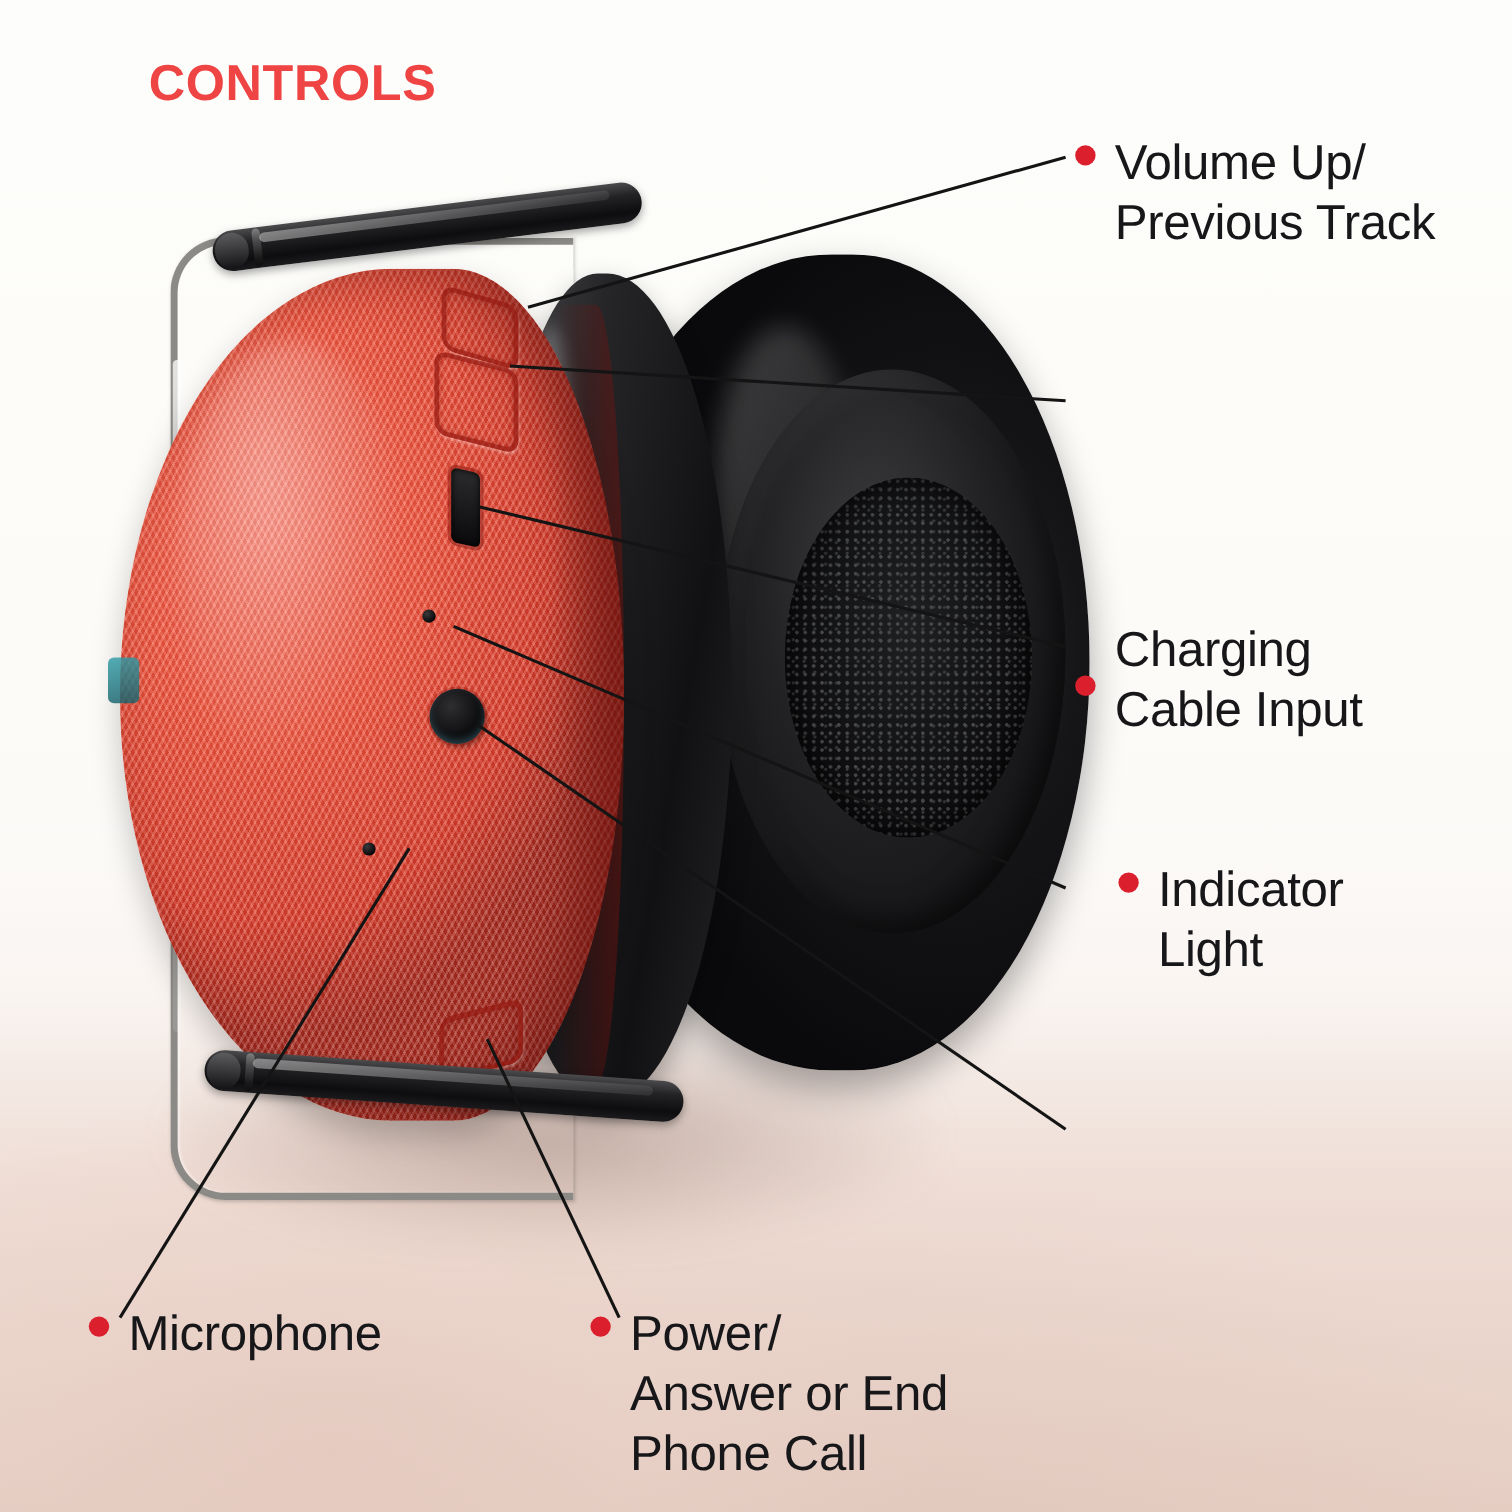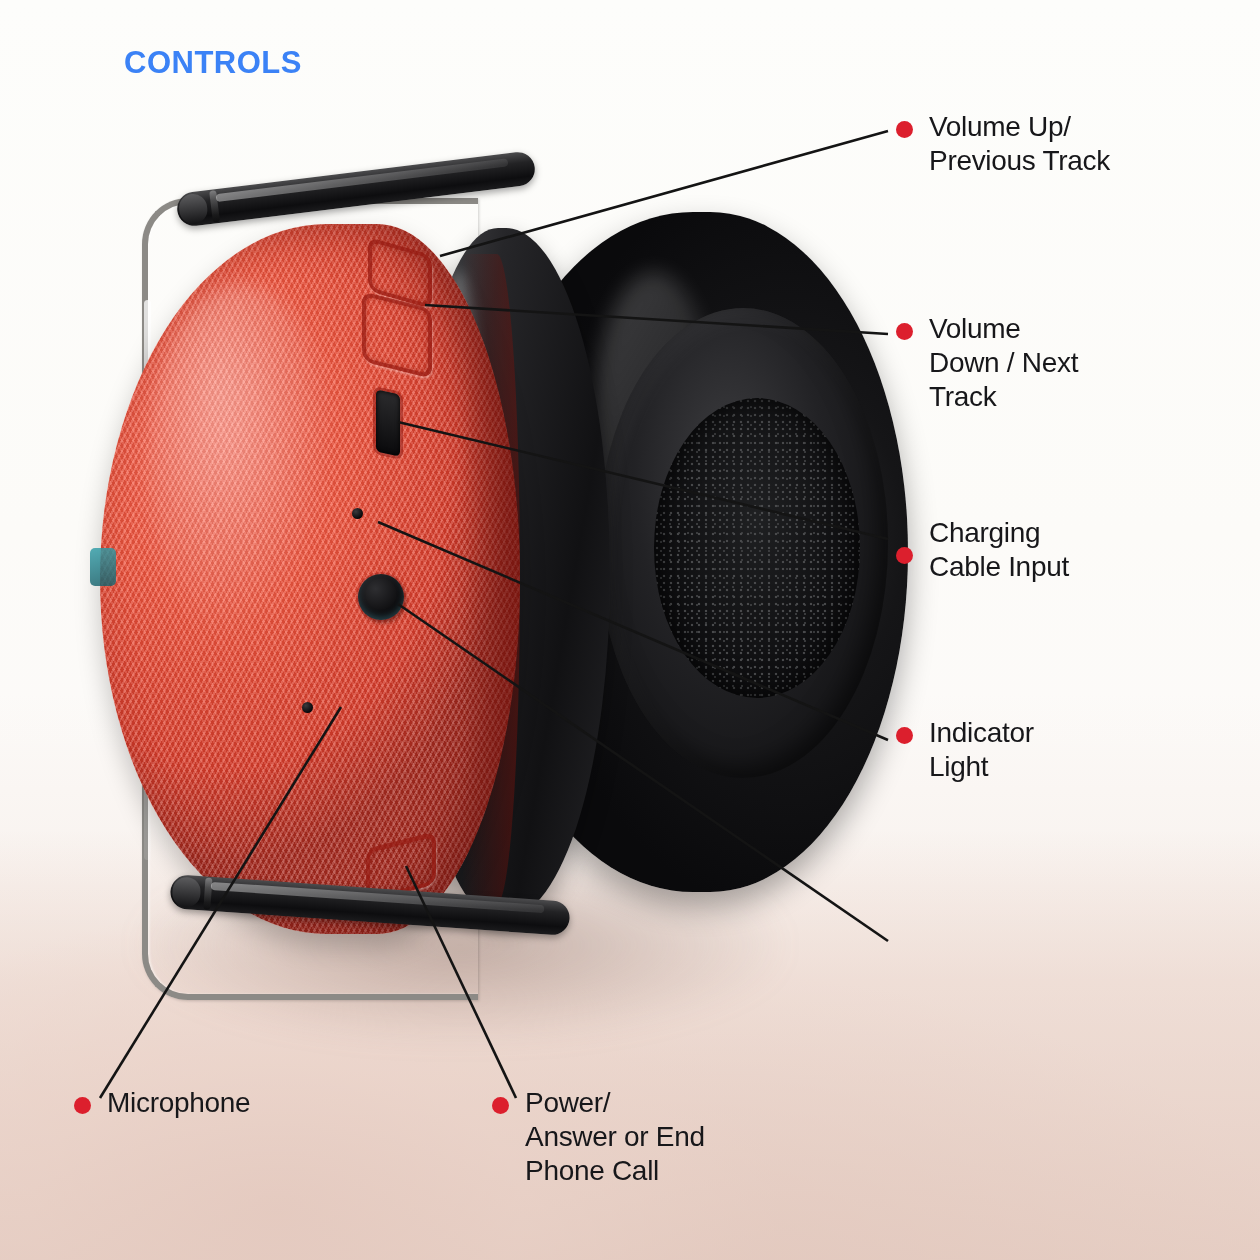--- a/index.html
+++ b/index.html
@@ -37,24 +37,24 @@
     left: 0; top: 0; right: 0;
     height: 760px;
     background: linear-gradient(180deg,#fdfdfb 0%, #fcfbf8 70%, rgba(252,250,247,0) 100%);
   }
 
   
   .title {
     position: absolute;
     left: 124px;
     top: 45px;
-    font-size: 31px;
+    font-size: 42px;
     font-weight: bold;
     letter-spacing: 0.5px;
-    color: #3b82f6;
+    color: #ef4444;
     font-family: "Liberation Sans", sans-serif;
   }
 
   
   #product {
     position: absolute;
     left: 80px;
     top: 150px;
     width: 820px;
     height: 850px;
@@ -305,30 +305,30 @@
   .bullet {
     flex: 0 0 auto;
     width: 17px;
     height: 17px;
     border-radius: 50%;
     background: #dc1f2d;
     margin-top: 11px;
   }
   .callout-text {
     font-family: "Liberation Sans", sans-serif;
-    font-size: 28px;
+    font-size: 41px;
     line-height: 1.22;
     color: #17171a;
     letter-spacing: -0.3px;
     white-space: pre-line;
   }
   .c1 { left: 896px; top: 110px; }
   .c2 { left: 896px; top: 312px; }
   .c3 { left: 896px; top: 516px; align-items: center; }
-  .c4 { left: 896px; top: 716px; }
+  .c4 { left: 932px; top: 716px; }
   .c5 { left: 896px; top: 918px; }
   .c6 { left: 74px;  top: 1086px; }
   .c7 { left: 492px; top: 1086px; }
 </style>
 </head>
 <body>
 
 <div id="page">
 
   <div class="bg-base"></div>
@@ -391,26 +391,20 @@
     <line x1="100" y1="1098" x2="341" y2="707"></line>
     <line x1="516" y1="1098" x2="406" y2="866"></line>
   </svg>
 
   <div class="callout c1">
     <div class="bullet"></div>
     <div class="callout-text">Volume Up/
 Previous Track</div>
   </div>
 
-  <div class="callout c2">
-    <div class="bullet"></div>
-    <div class="callout-text">Volume
-Down / Next
-Track</div>
-  </div>
 
   <div class="callout c3">
     <div class="bullet"></div>
     <div class="callout-text">Charging
 Cable Input</div>
   </div>
 
   <div class="callout c4">
     <div class="bullet"></div>
     <div class="callout-text">Indicator

